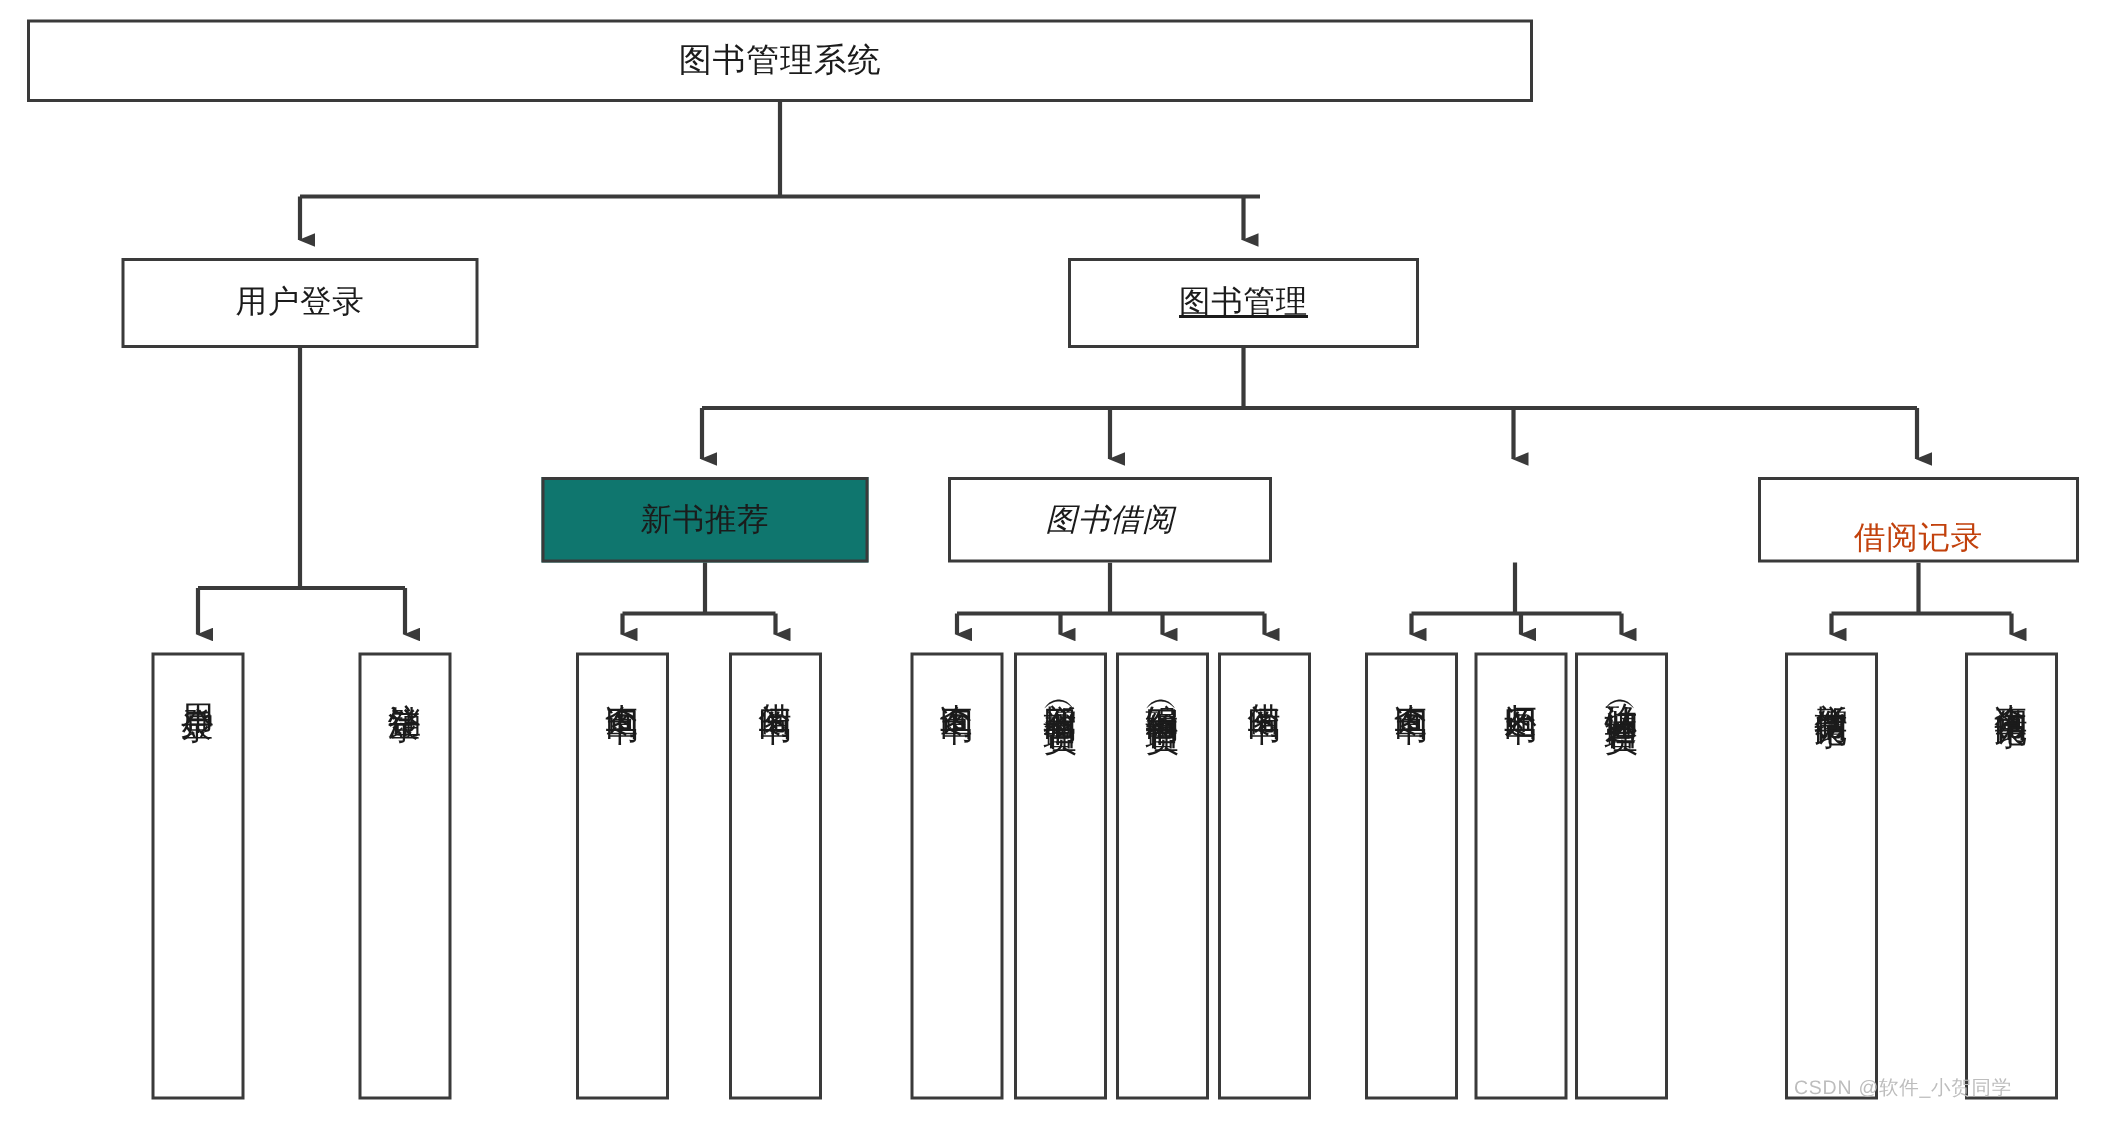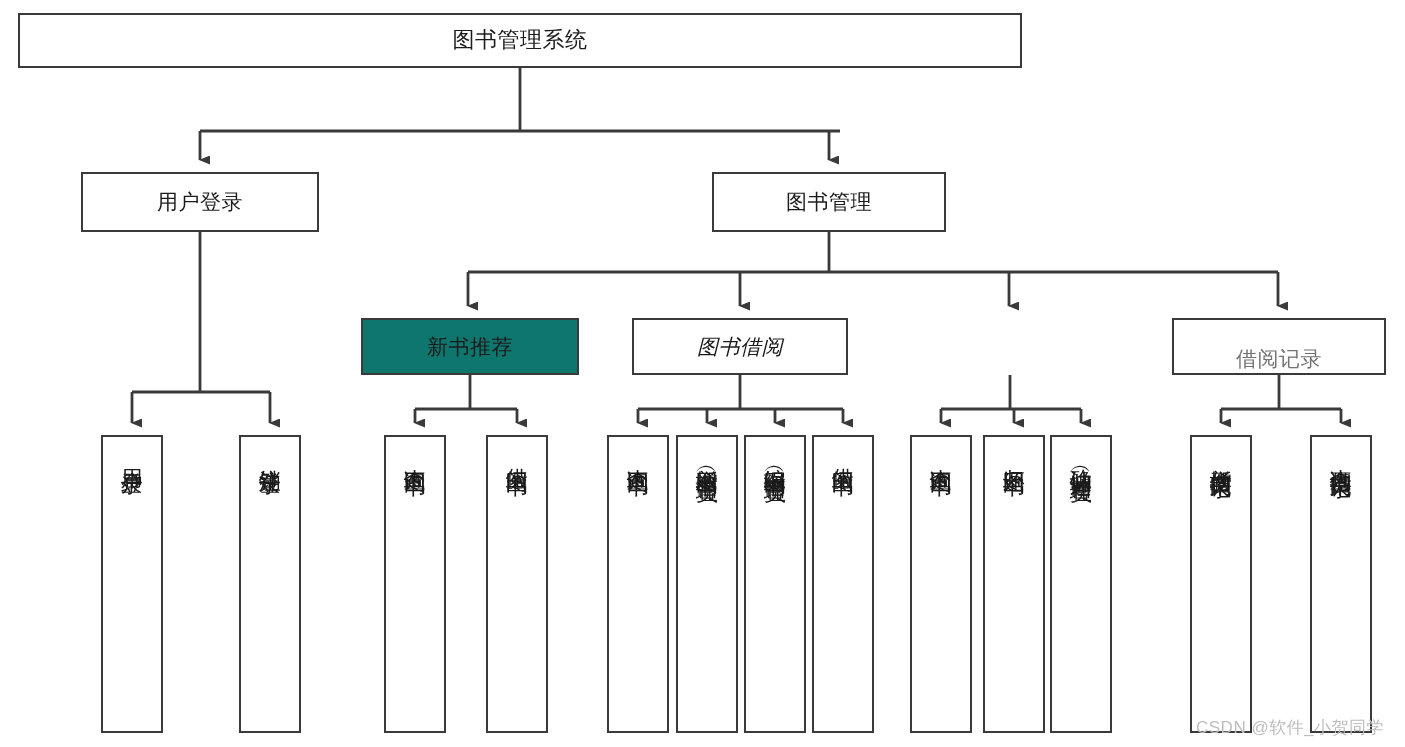--- a/index.html
+++ b/index.html
@@ -34,21 +34,21 @@
     text-orientation:upright;
     font-size:22px;
     line-height:1.06;
     letter-spacing:2px;
     white-space:normal;
   }
   .node.root .lbl{font-size:22px;}
   .watermark{
     position:absolute;
     color:#bdbdbd;
-    font-size:17px;
+    font-size:13px;
     letter-spacing:.5px;
     white-space:nowrap;
     user-select:none;
   }
 </style>
 </head>
 <body>
 
 <div id="stage">
 
@@ -103,31 +103,31 @@
   </svg>
 
   <div class="node root" style="left: 18px; top: 13px; width: 1004px; height: 55px; border-color: rgb(58, 58, 58); background: rgb(255, 255, 255);">
     <span class="lbl" style="color: rgb(27, 27, 27); font-family: Liberation Serif, serif;">图书管理系统</span>
   </div>
 
   <div class="node" style="left: 81px; top: 172px; width: 238px; height: 60px; border-color: rgb(58, 58, 58); background: rgb(255, 255, 255);">
     <span class="lbl" style="color: rgb(27, 27, 27);">用户登录</span>
   </div>
   <div class="node" style="left: 712px; top: 172px; width: 234px; height: 60px; border-color: rgb(58, 58, 58); background: rgb(255, 255, 255);">
-    <span class="lbl" style="color: rgb(27, 27, 27);">图书管理</span>
+    <span class="lbl" style="color: rgb(27, 27, 27); text-decoration: underline;">图书管理</span>
   </div>
 
   <div class="node" style="left: 361px; top: 318px; width: 218px; height: 57px; border-color: rgb(58, 58, 58); background: #0f766e;">
     <span class="lbl" style="color: rgb(27, 27, 27);">新书推荐</span>
   </div>
   <div class="node" style="left: 632px; top: 318px; width: 216px; height: 57px; border-color: rgb(58, 58, 58); background: rgb(255, 255, 255);">
     <span class="lbl" style="color: rgb(27, 27, 27); font-style: italic;">图书借阅</span>
   </div>
   <div class="node" style="left: 1172px; top: 318px; width: 214px; height: 57px; border-color: rgb(58, 58, 58); background: rgb(255, 255, 255);">
-    <span class="lbl" style="color: #737373; margin-top: 24px;">借阅记录</span>
+    <span class="lbl" style="color: #c2410c; margin-top: 24px;">借阅记录</span>
   </div>
 
   <div class="node vert" style="left: 101px; top: 435px; width: 62px; height: 298px; border-color: rgb(58, 58, 58); background: rgb(255, 255, 255);">
     <span class="lbl" style="color: rgb(27, 27, 27);">用户登录</span>
   </div>
   <div class="node vert" style="left: 239px; top: 435px; width: 62px; height: 298px; border-color: rgb(58, 58, 58); background: rgb(255, 255, 255);">
     <span class="lbl" style="color: rgb(27, 27, 27);">注销登录</span>
   </div>
   <div class="node vert" style="left: 384px; top: 435px; width: 62px; height: 298px; border-color: rgb(58, 58, 58); background: rgb(255, 255, 255);">
     <span class="lbl" style="color: rgb(27, 27, 27);">查询图书</span>

